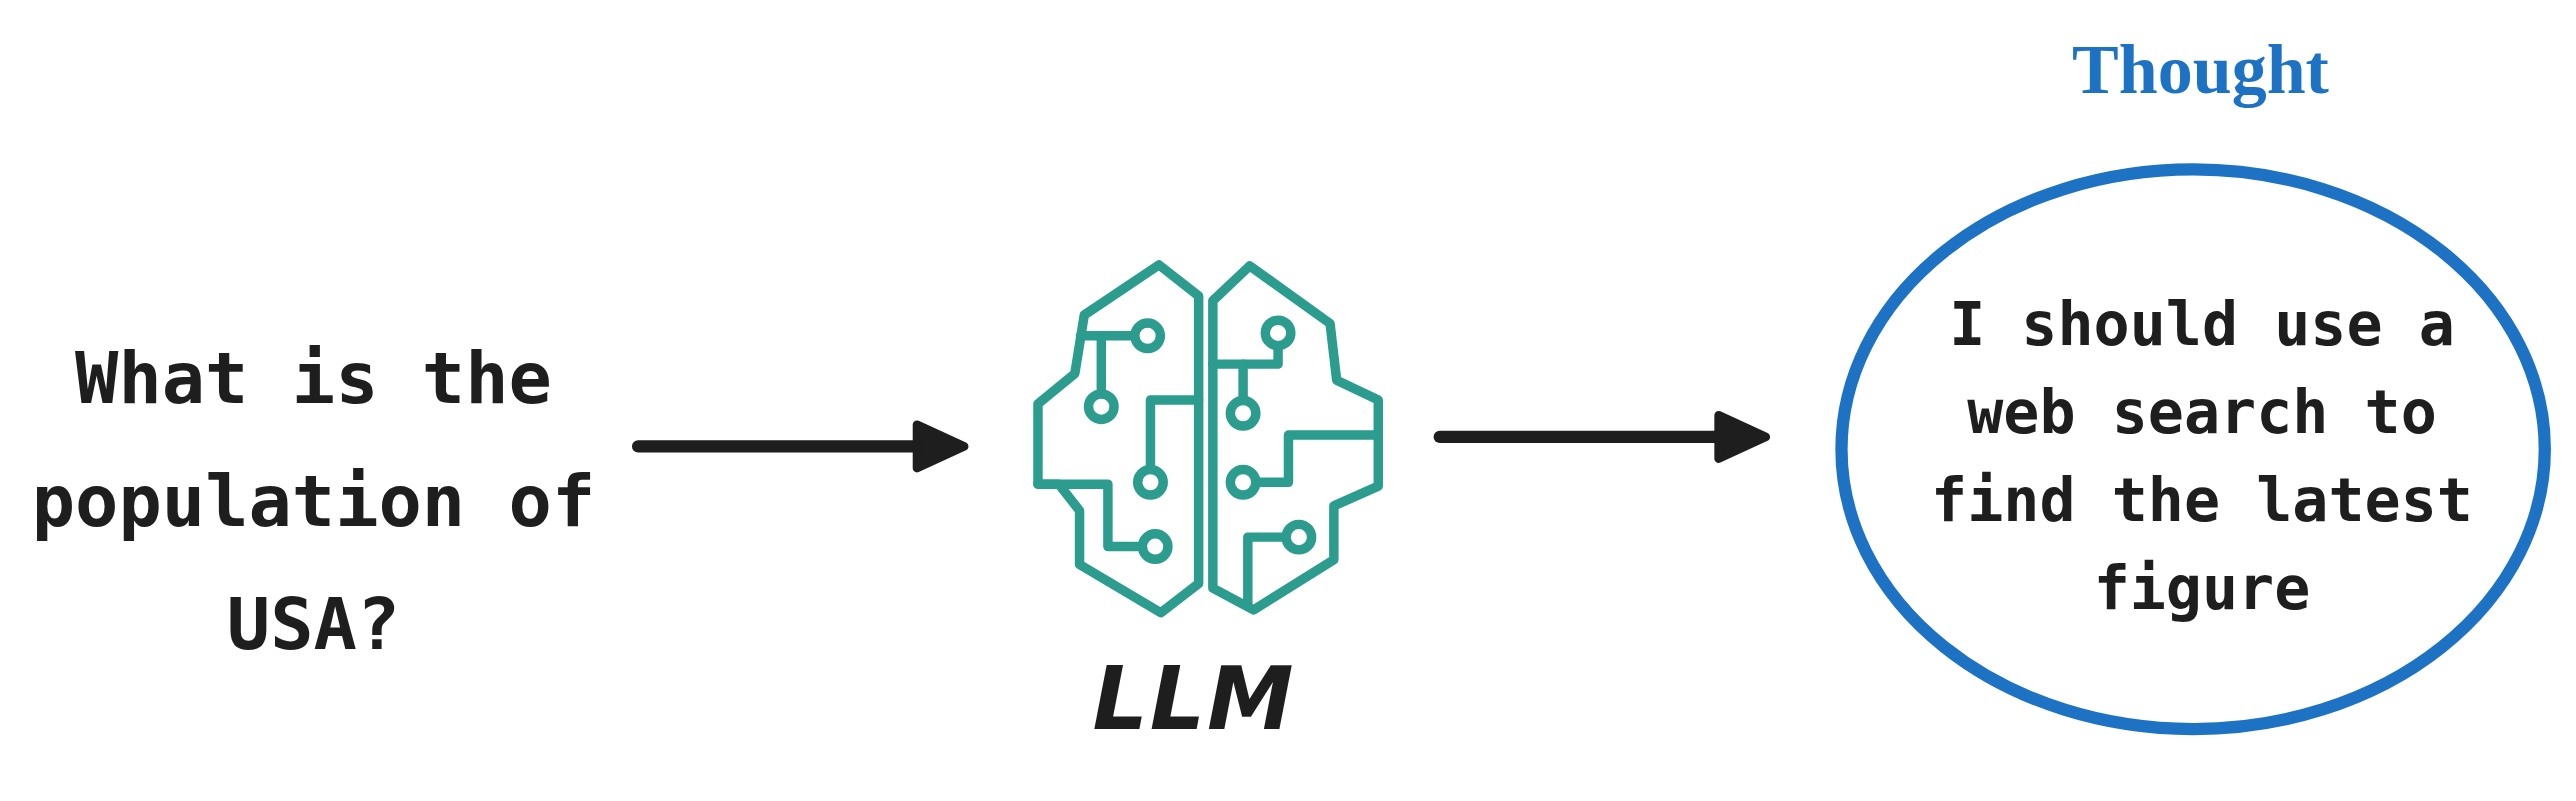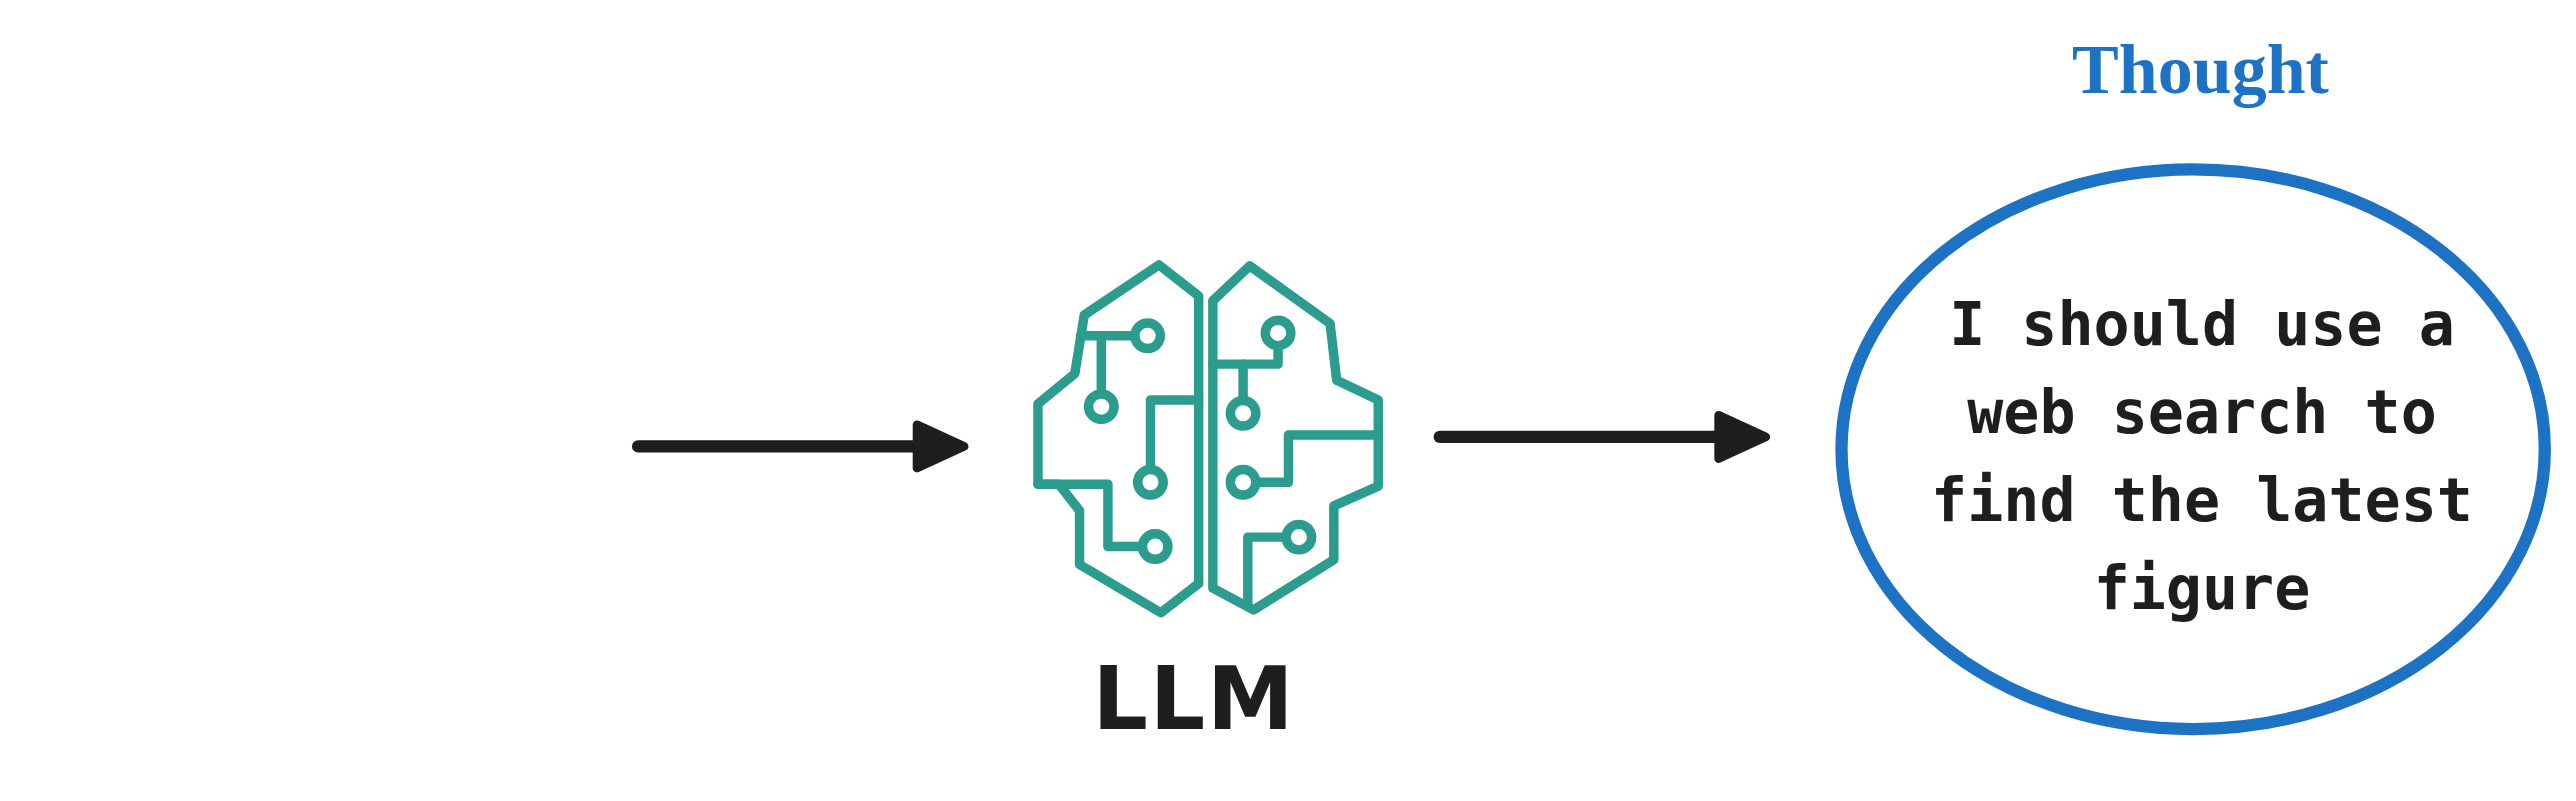--- a/index.html
+++ b/index.html
@@ -25,20 +25,21 @@
   }
   #question-text{
     left:30px;top:317px;width:567px;
     font-size:72px;line-height:123px;
   }
   #llm-label{
     left:1005px;top:652px;width:378px;
     font-size:87px;line-height:95px;
     font-family:"DejaVu Sans","Liberation Sans",sans-serif;
     letter-spacing:1.9px;
+    font-style:italic;
   }
   #thought-label{
     left:1964px;top:26.5px;width:473px;
     font-size:70px;line-height:85px;
     color:var(--blue);
     font-family:Liberation Serif, serif;
   }
   #thought-text{
     left:1824px;top:280px;width:756px;
     font-size:60px;line-height:88px;
@@ -83,20 +84,23 @@
       <circle class="teal-node" cx="1222" cy="578" r="13.5"></circle>
       <circle class="teal-node" cx="1352" cy="352" r="13.5"></circle>
       <circle class="teal-node" cx="1315" cy="437" r="13.5"></circle>
       <circle class="teal-node" cx="1315" cy="510" r="13.5"></circle>
       <circle class="teal-node" cx="1374" cy="568" r="13.5"></circle>
     </g>
 
     <ellipse class="bubble" cx="2320" cy="475" rx="372" ry="296"></ellipse>
   </svg>
 
+  <div class="txt" id="question-text">What is the
+population of
+USA?</div>
 
   <div class="txt" id="llm-label">LLM</div>
 
   <div class="txt" id="thought-label">Thought</div>
 
   <div class="txt" id="thought-text">I should use a
 web search to
 find the latest
 figure</div>
 

